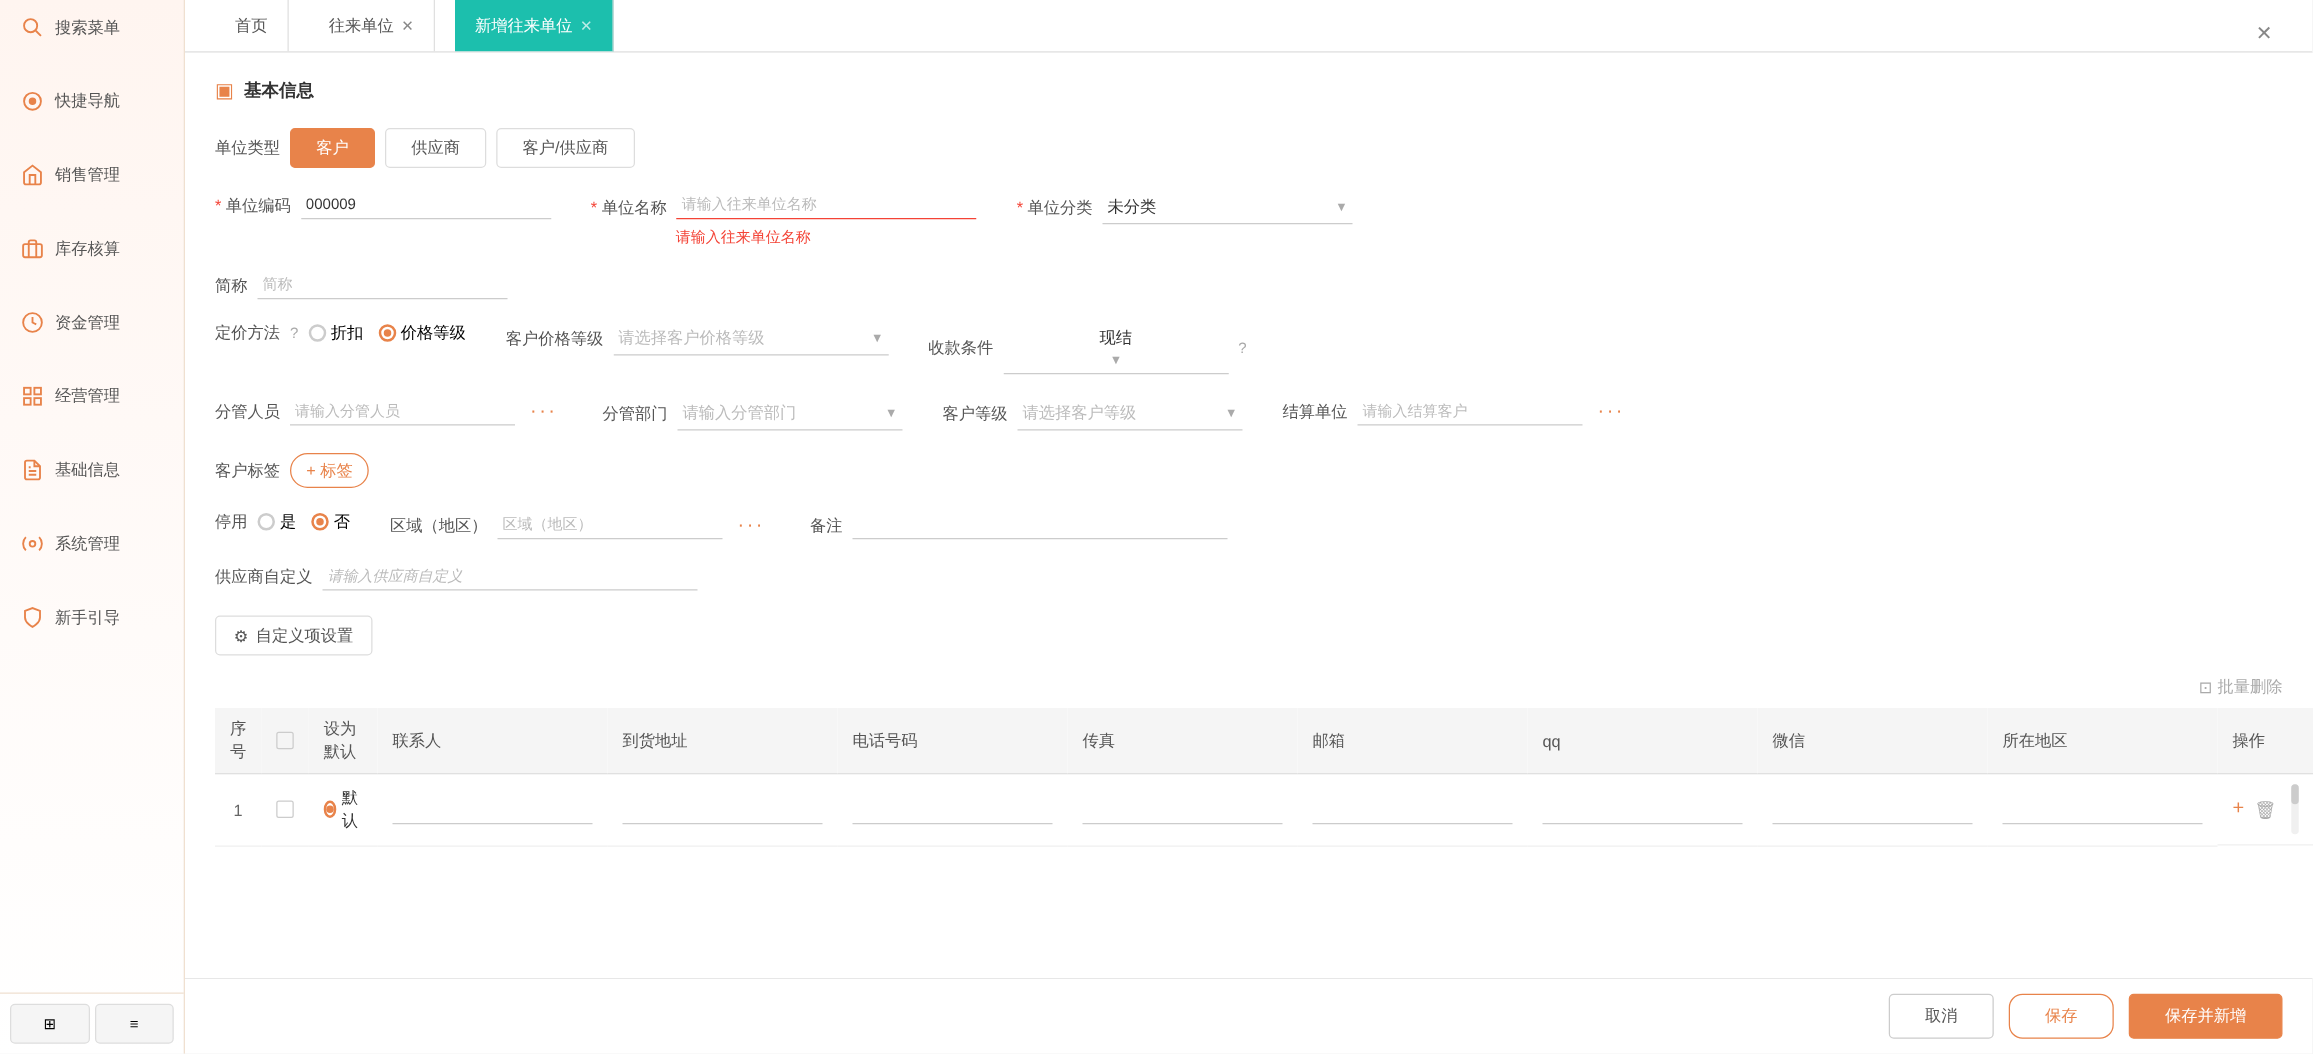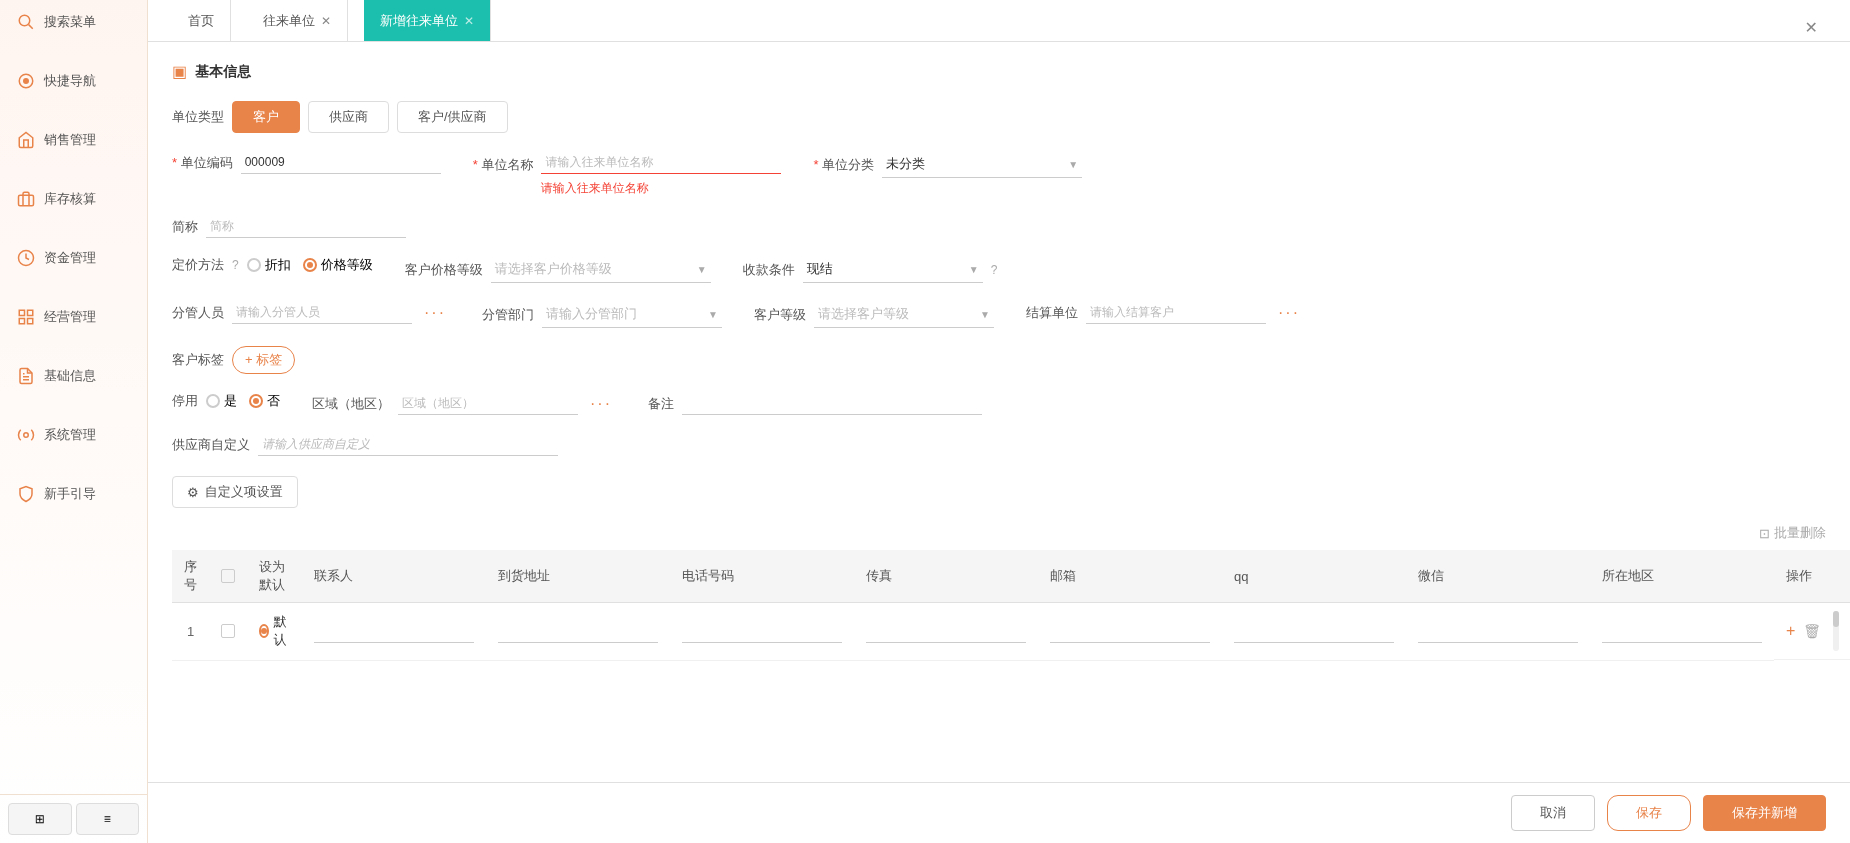--- a/index.html
+++ b/index.html
@@ -424,21 +424,21 @@
       </div>
       <div class="form-group">
         <span class="form-label">客户价格等级</span>
         <div class="form-select" style="width:220px;">
           <span class="placeholder">请选择客户价格等级</span>
           <span class="chevron">▼</span>
         </div>
       </div>
       <div class="form-group">
         <span class="form-label">收款条件</span>
-        <div class="form-select" style="width:180px;">
+        <div class="form-select" style="width:180px;flex-direction:column;">
           <span class="value">现结</span>
           <span class="chevron">▼</span>
         </div>
         <span class="help-icon">?</span>
       </div>
     </div>
 
     <div class="form-row">
       <div class="form-group">
         <span class="form-label">分管人员</span>

